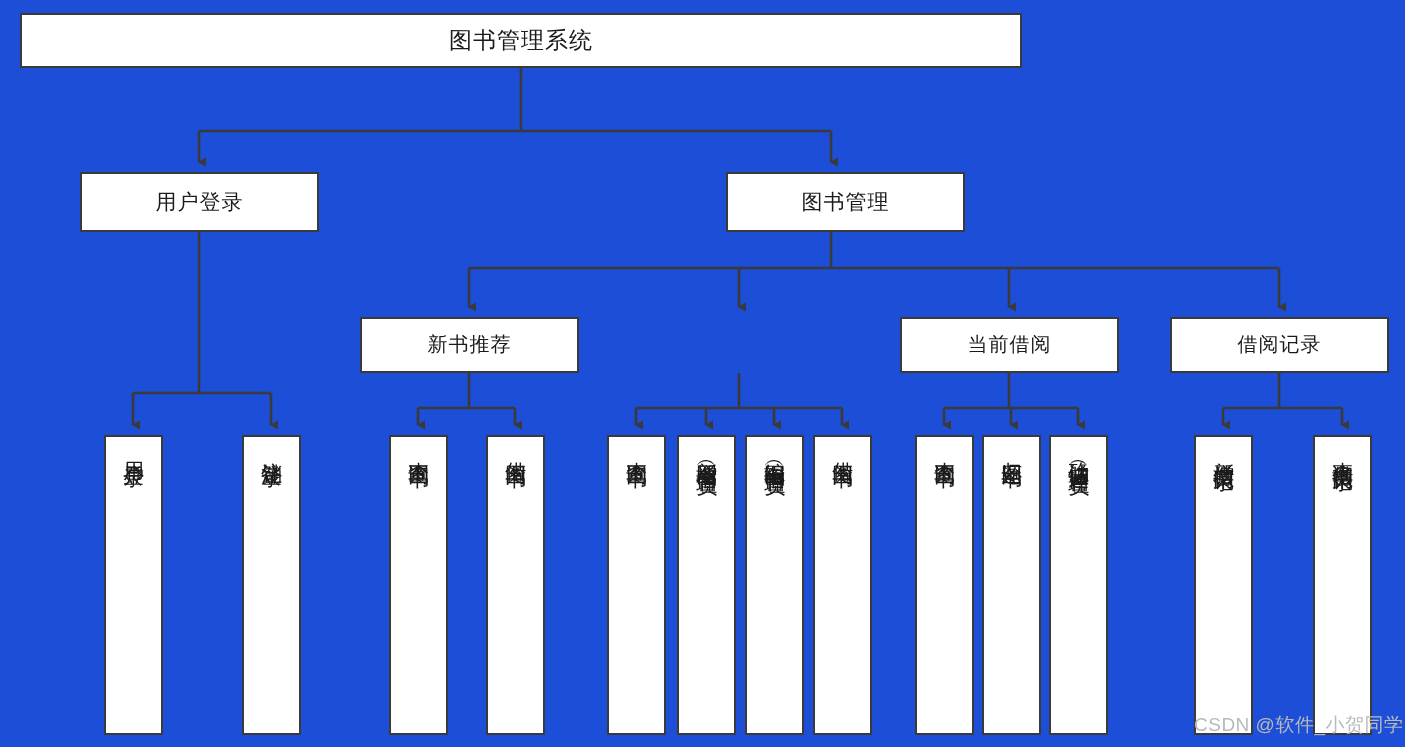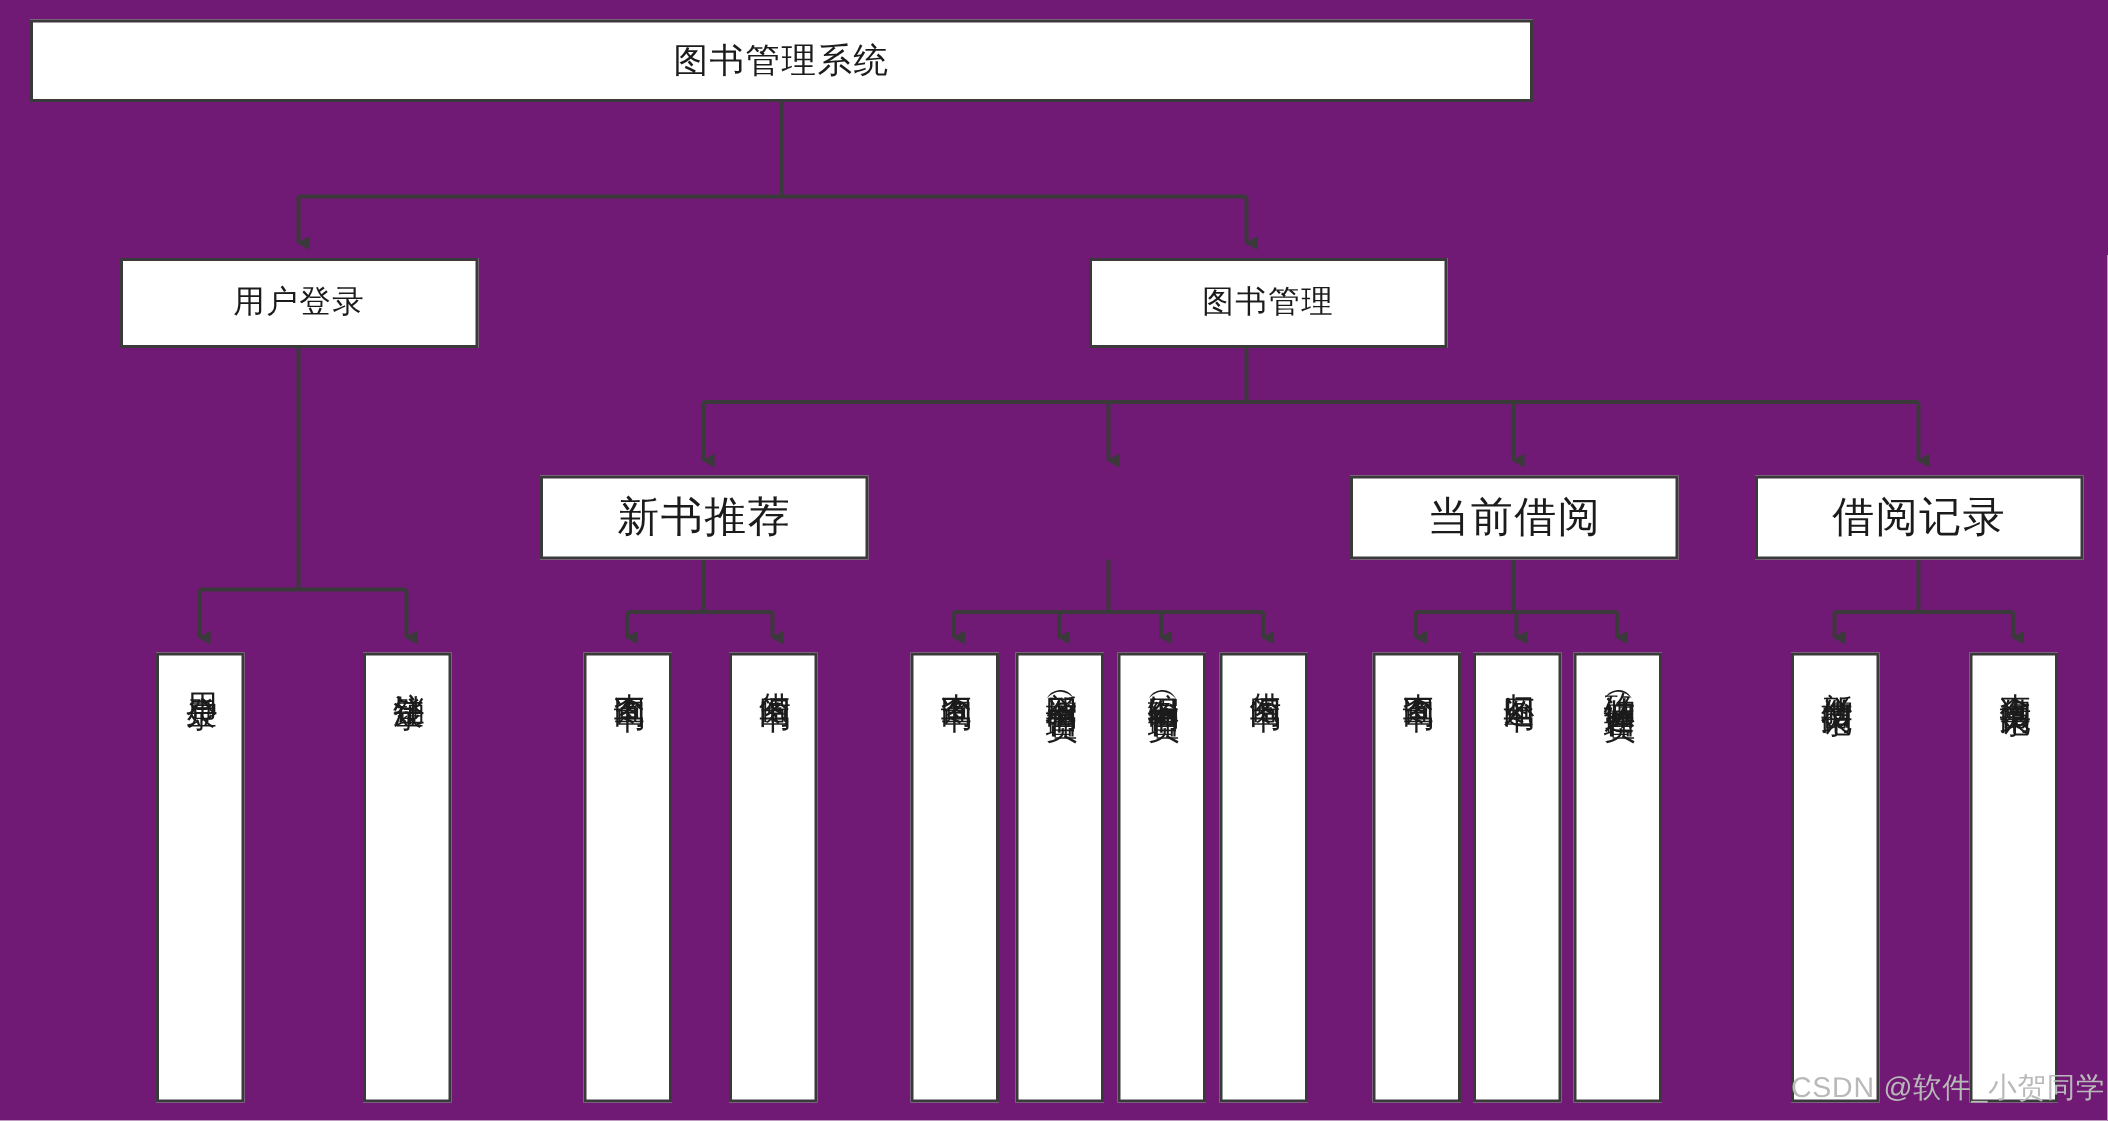--- a/index.html
+++ b/index.html
@@ -7,21 +7,21 @@
     padding: 0;
     background: #ffffff;
   }
   body {
     font-family: "Liberation Sans", "DejaVu Sans", sans-serif;
   }
   #canvas {
     position: relative;
     width: 1405px;
     height: 747px;
-    background: #701a75;
+    background: #1d4ed8;
     overflow: hidden;
   }
   svg#wires {
     position: absolute;
     left: 0;
     top: 0;
     width: 1405px;
     height: 747px;
     pointer-events: none;
   }
@@ -39,21 +39,21 @@
     border-width: 2px;
   }
   .node-label {
     display: block;
     text-align: center;
     line-height: 1.18;
     letter-spacing: 1px;
   }
   .lvl1 .node-label { font-size: 23px; }
   .lvl2 .node-label { font-size: 21px; }
-  .lvl3 .node-label { font-size: 28px; }
+  .lvl3 .node-label { font-size: 20px; }
   
   .leaf .node-label {
     writing-mode: vertical-rl;
     text-orientation: upright;
     font-size: 21px;
     line-height: 1.16;
     letter-spacing: 2px;
     white-space: nowrap;
     max-height: 278px;
   }

